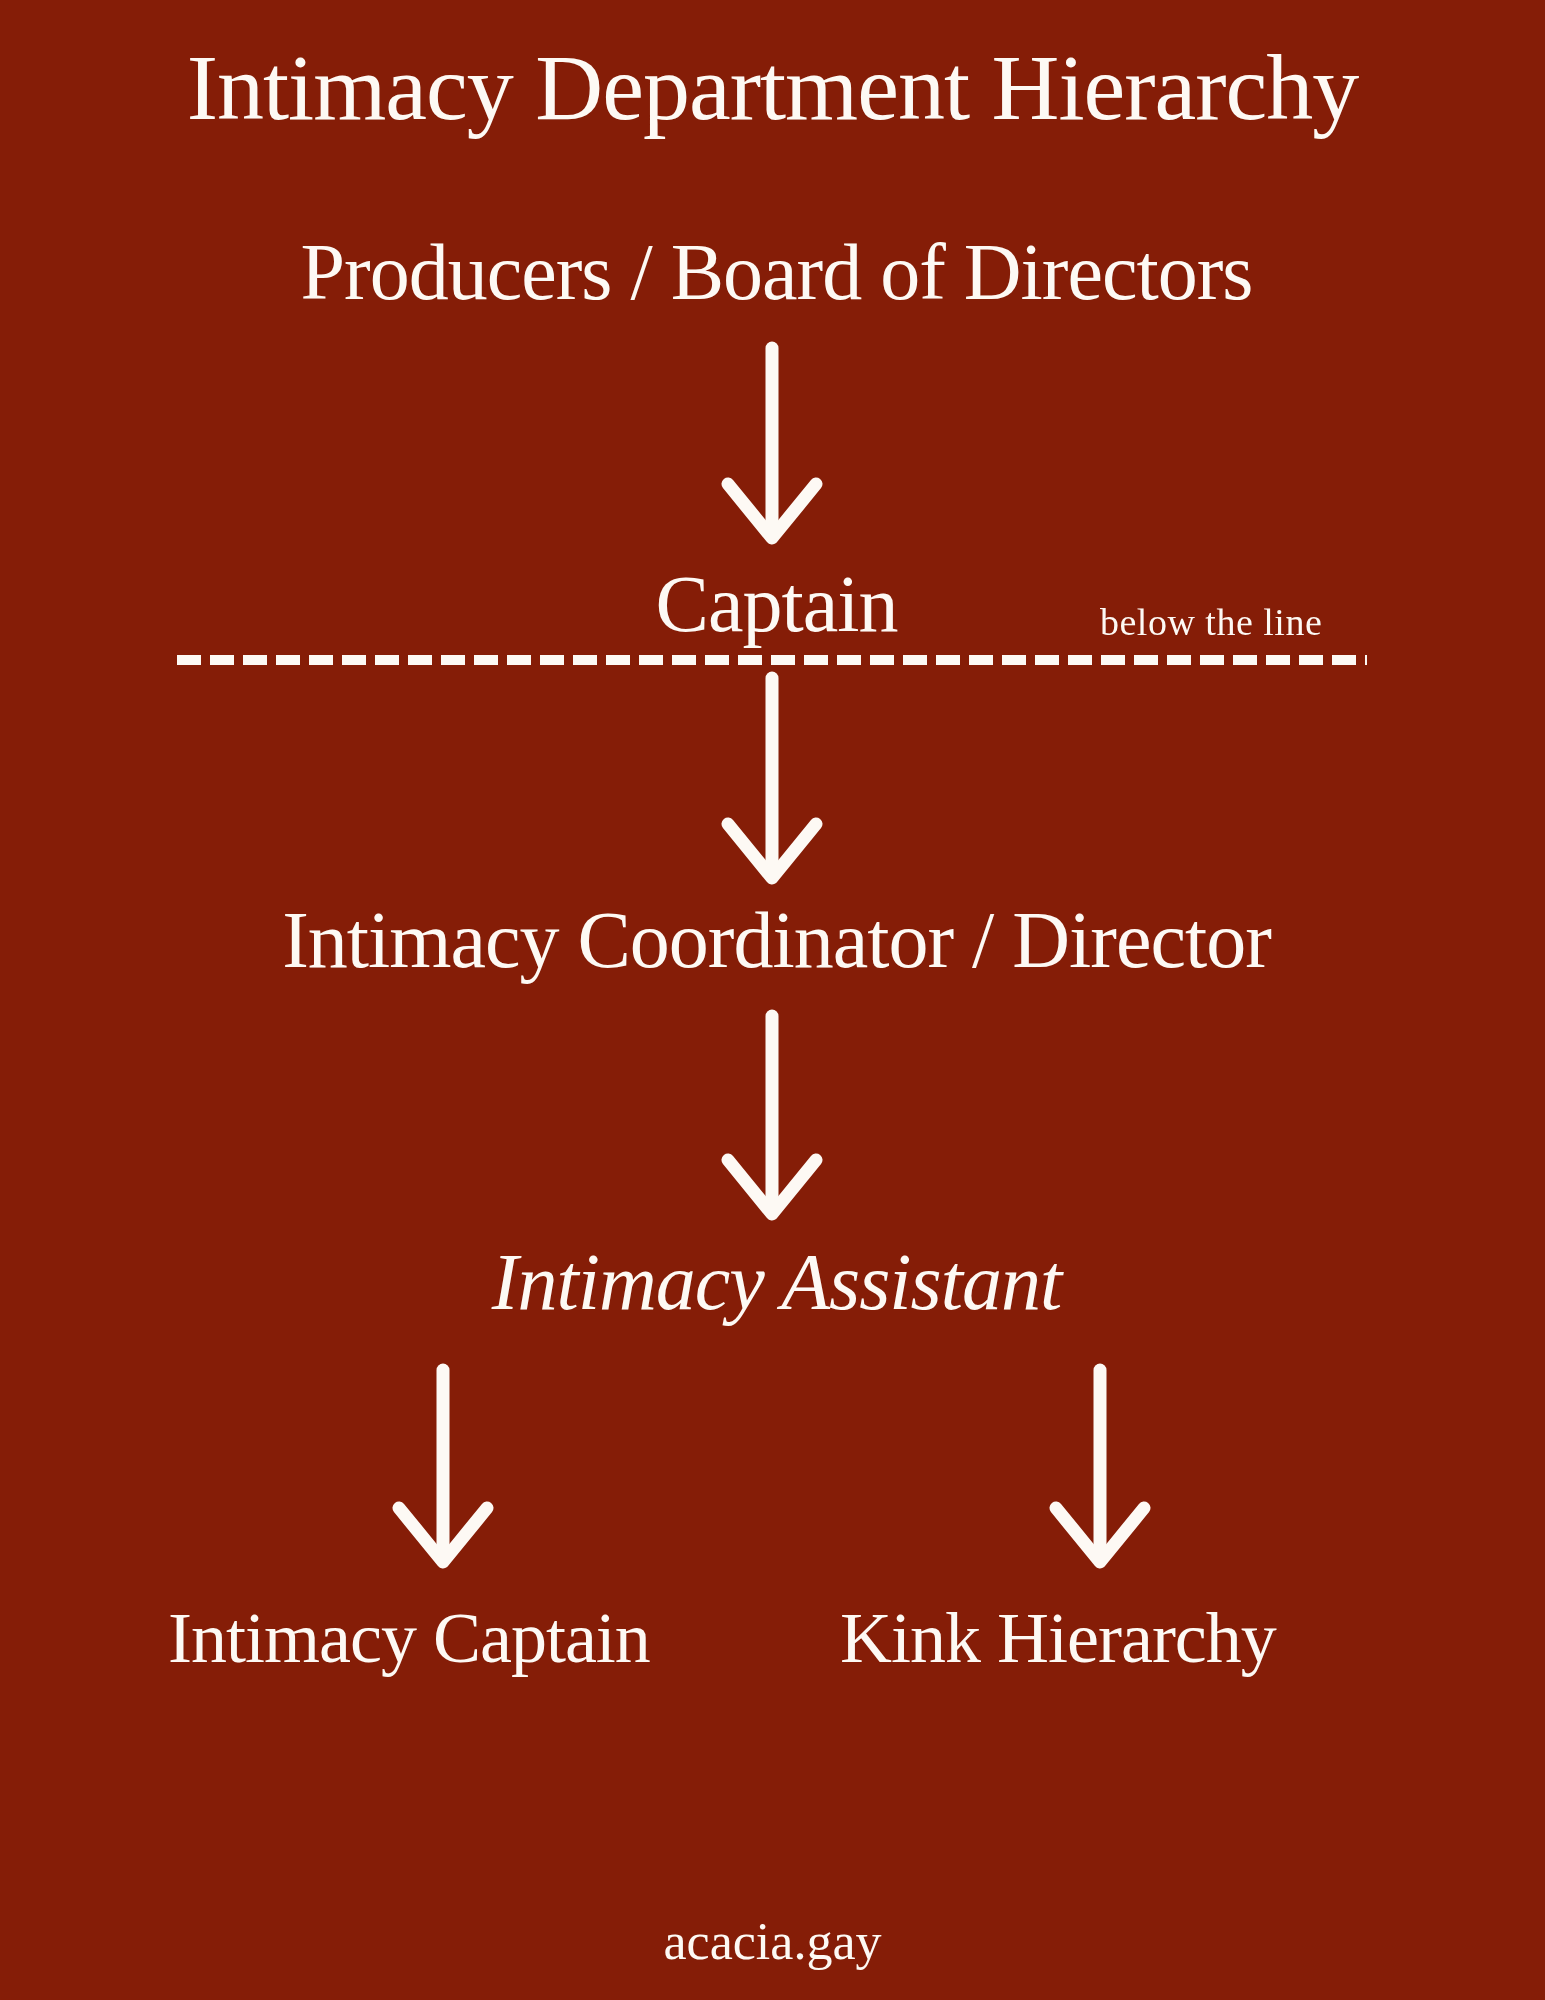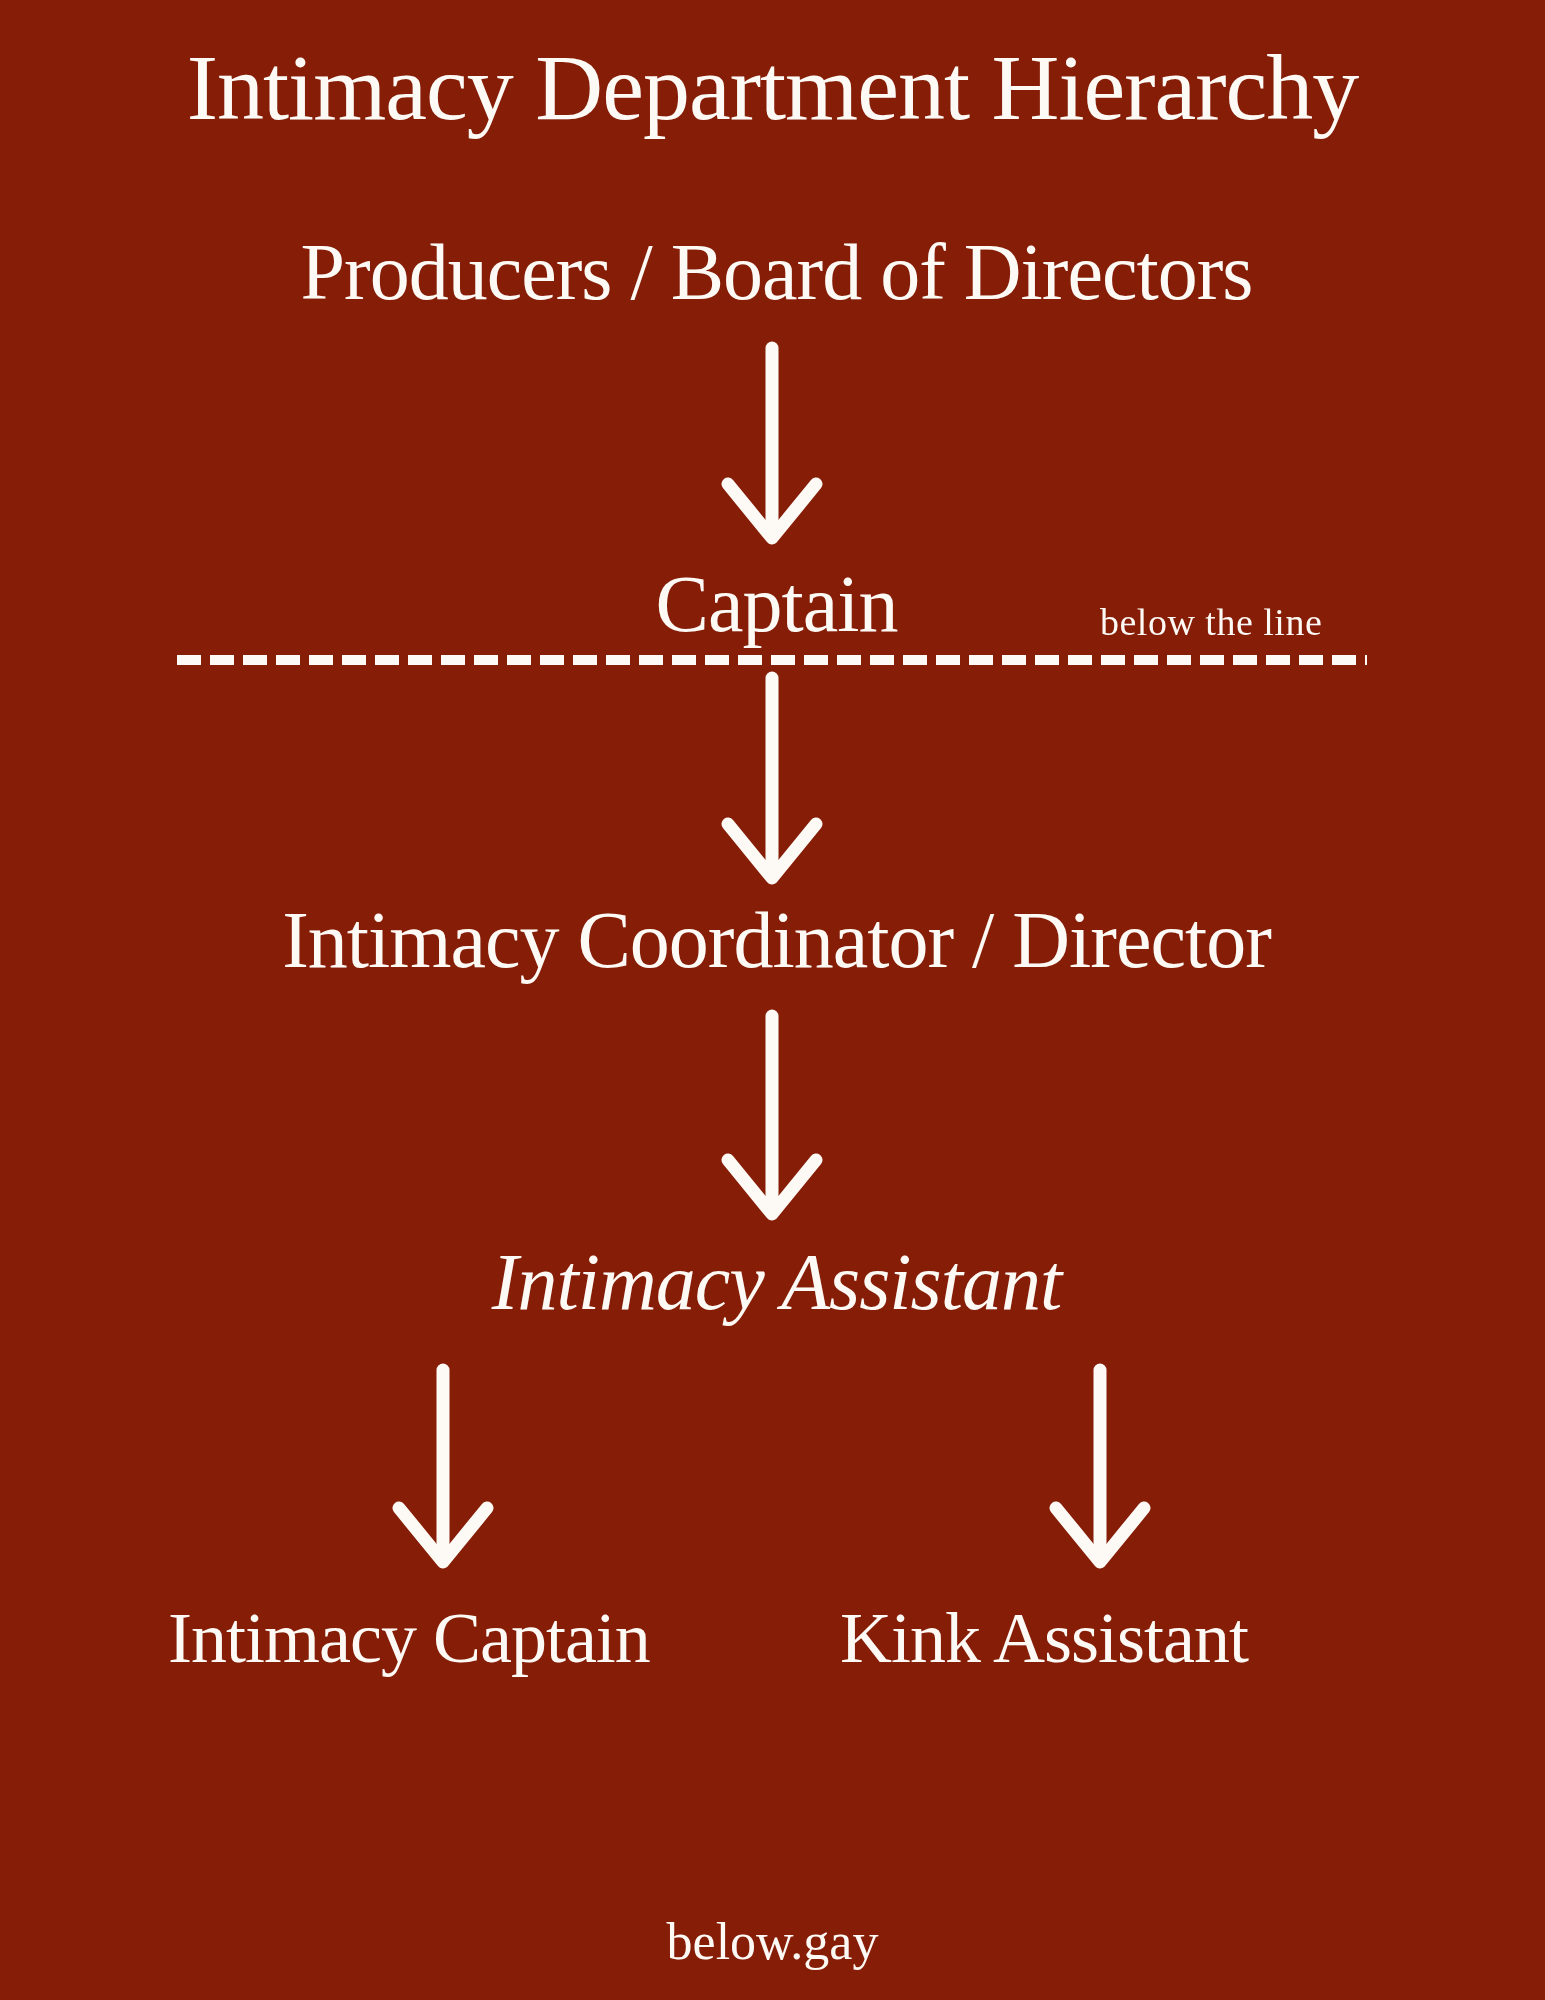--- a/index.html
+++ b/index.html
@@ -145,17 +145,17 @@
 
   <div class="arrow arrow-right">
     <svg viewBox="0 0 120 210" preserveAspectRatio="none" aria-hidden="true">
       <line x1="60" y1="8" x2="60" y2="198"></line>
       <polyline points="16,146 60,200 104,146"></polyline>
     </svg>
   </div>
 
   <div class="node-branch node-branch-left">Intimacy Captain</div>
 
-  <div class="node-branch node-branch-right">Kink Assistant</div>
+  <div class="node-branch node-branch-right">Kink Hierarchy</div>
 
-  <div class="footer">below.gay</div>
+  <div class="footer">acacia.gay</div>
 
 </div>
 
 </body></html>

